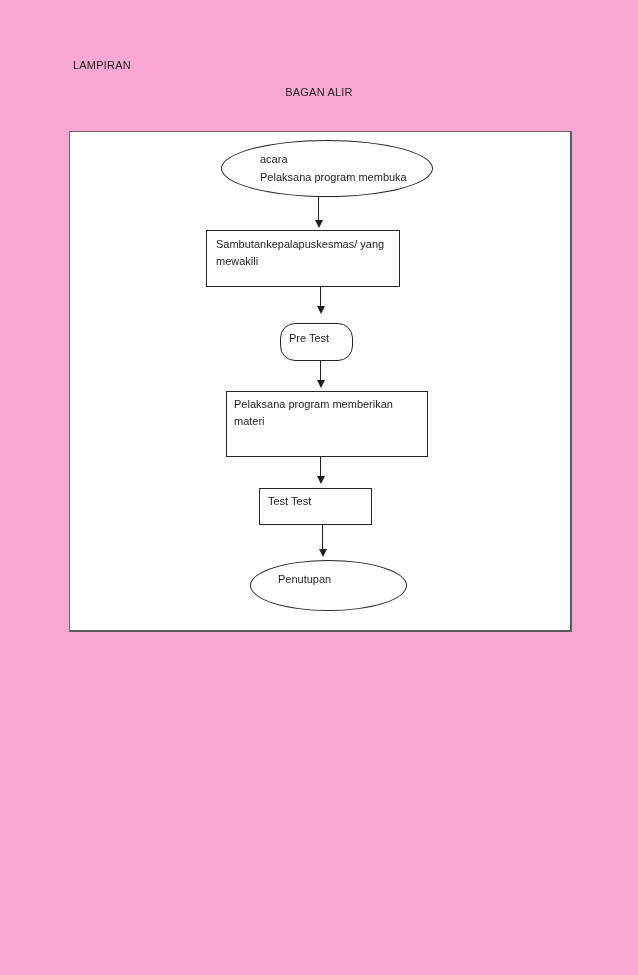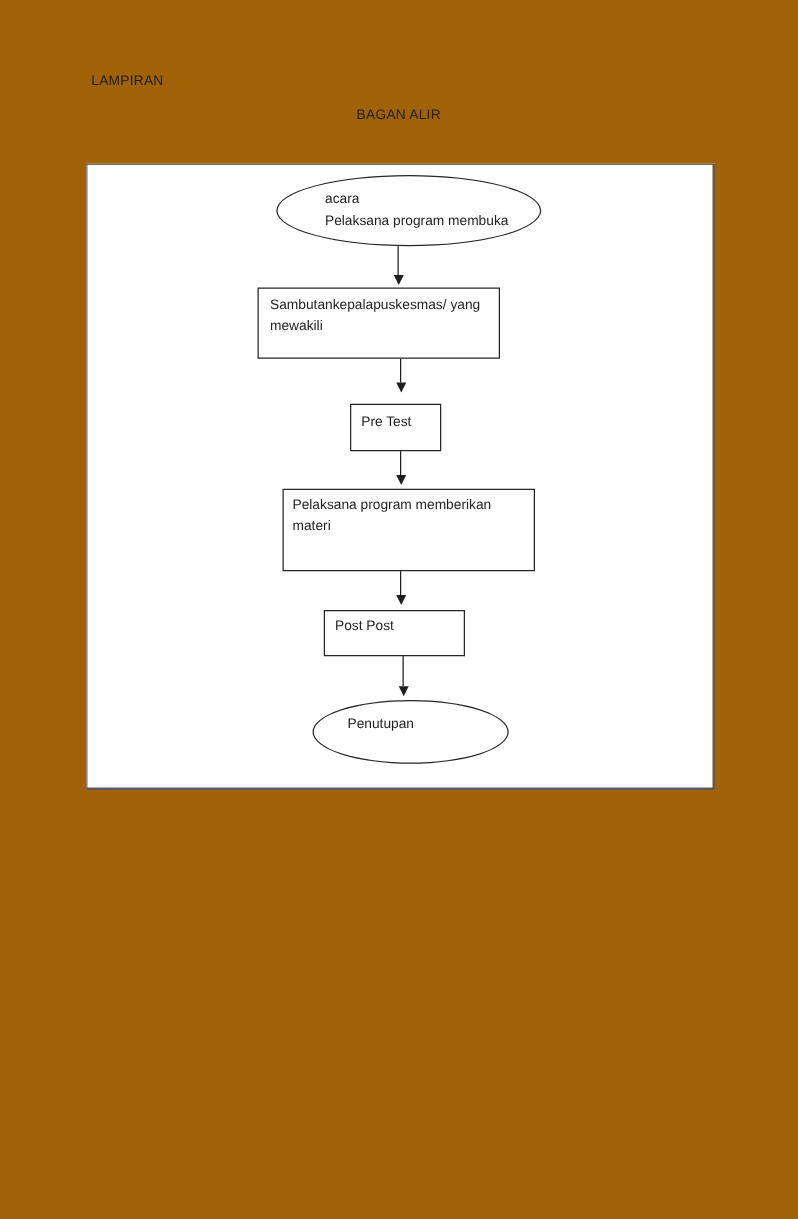--- a/index.html
+++ b/index.html
@@ -1,21 +1,21 @@
 <!DOCTYPE html>
 <html><head>
 <meta charset="utf-8">
 <style>
   * { margin: 0; padding: 0; box-sizing: border-box; }
   html, body { background: #ffffff; }
   .page {
     position: relative;
     width: 638px;
     height: 975px;
-    background: #a16207;
+    background: #f9a8d4;
     font-family: "Liberation Sans", sans-serif;
     color: #1f1f1f;
     overflow: hidden;
   }
   .lampiran {
     position: absolute;
     left: 73px;
     top: 59px;
     font-size: 11px;
     letter-spacing: 0.2px;
@@ -84,35 +84,35 @@
 
   <div class="arrow" style="left:318px; top:197px; height:23px;"></div>
 
   <div class="node rect" style="left:206px; top:230px; width:194px; height:57px; padding:5px 6px 0 9px;">
     <div class="ln">Sambutankepalapuskesmas/ yang</div>
     <div class="ln">mewakili</div>
   </div>
 
   <div class="arrow" style="left:320px; top:287px; height:19px;"></div>
 
-  <div class="node rect" style="left:280px; top:323px; width:73px; height:38px; padding:6px 4px 0 8px;">
+  <div class="node rect" style="left:280px; top:323px; width:73px; height:38px; padding:6px 4px 0 8px;border-radius:15px;">
     <div class="ln">Pre Test</div>
   </div>
 
   <div class="arrow" style="left:320px; top:361px; height:19px;"></div>
 
   <div class="node rect" style="left:226px; top:391px; width:202px; height:66px; padding:4px 4px 0 7px;">
     <div class="ln">Pelaksana program  memberikan</div>
     <div class="ln">materi</div>
   </div>
 
   <div class="arrow" style="left:320px; top:457px; height:19px;"></div>
 
   <div class="node rect" style="left:259px; top:488px; width:113px; height:37px; padding:4px 4px 0 8px;">
-    <div class="ln">Post Post</div>
+    <div class="ln">Test Test</div>
   </div>
 
   <div class="arrow" style="left:322px; top:524px; height:25px;"></div>
 
   <div class="node ellipse" style="left:250px; top:560px; width:157px; height:51px; padding:10px 6px 0 27px;">
     <div class="ln" style="line-height:16px;">Penutupan</div>
   </div>
 
 </div>
 

